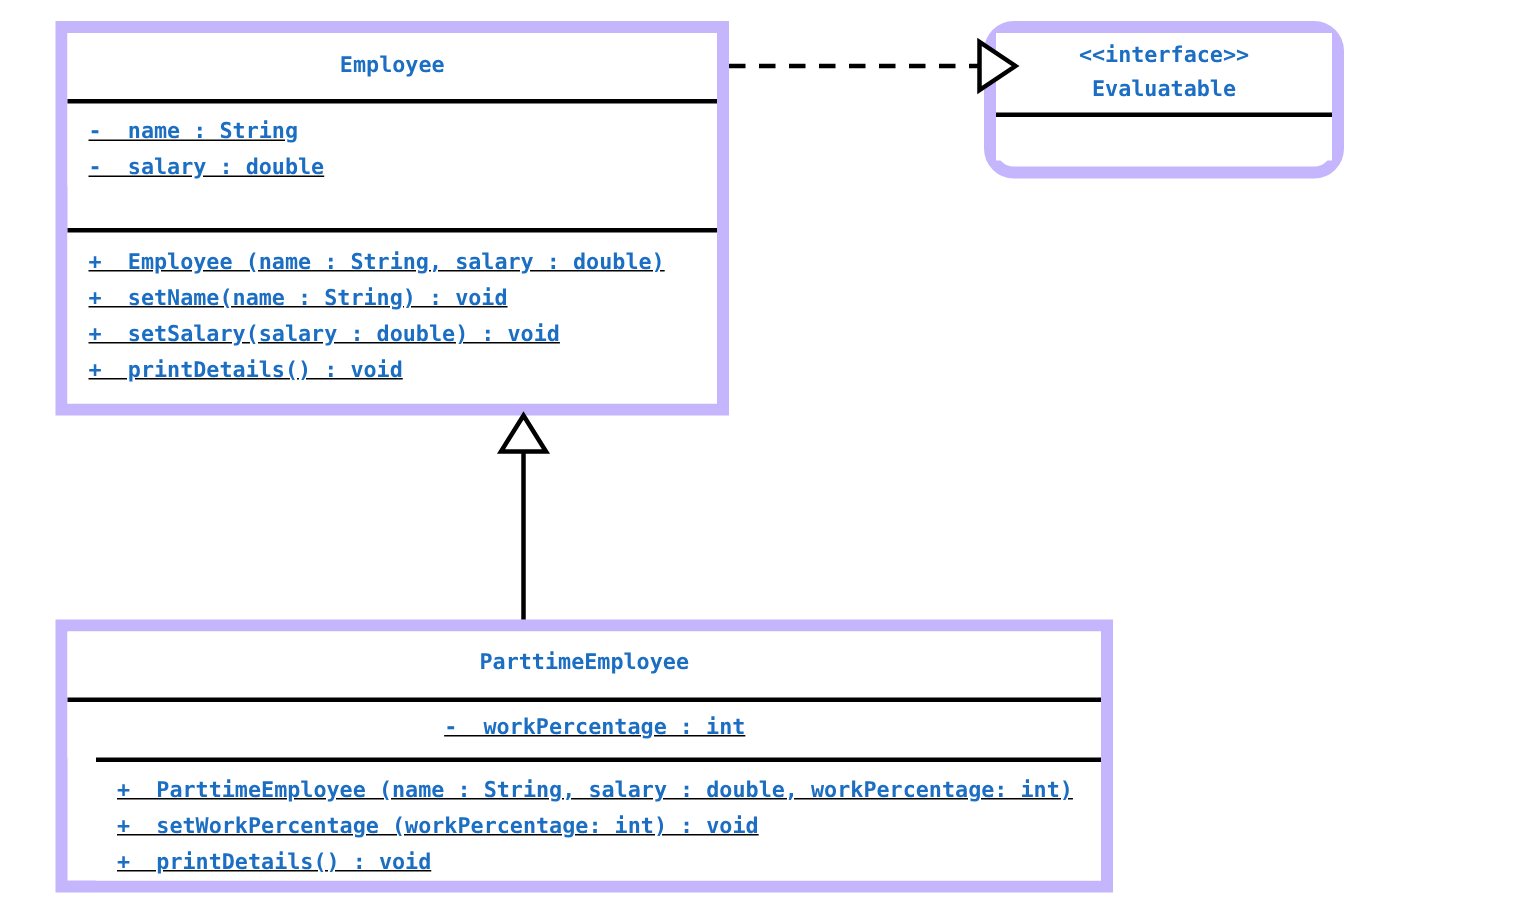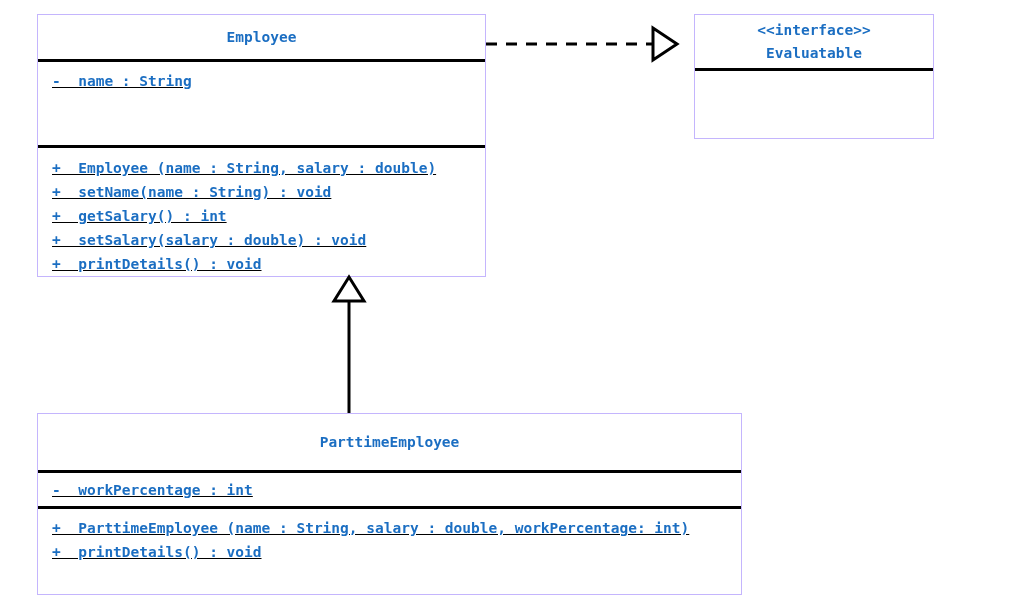--- a/index.html
+++ b/index.html
@@ -17,21 +17,21 @@
     height: 609px;
     background: #ffffff;
     overflow: hidden;
   }
 
   
   .uml-class {
     position: absolute;
     box-sizing: border-box;
     background: #ffffff;
-    border: 1px solid #c4b5fd;
+    border: 8px solid #c4b5fd;
     display: flex;
     flex-direction: column;
   }
   .compartment {
     box-sizing: border-box;
     background: #ffffff;
   }
   .compartment + .compartment {
     border-top: 3px solid #000000;
     text-decoration: underline;
@@ -70,38 +70,39 @@
     left: 37px;
     top: 14px;
     width: 449px;
     height: 263px;
   }
   #employee-class .name-comp   { height: 44px; }
   #employee-class .attr-comp   { height: 58px; padding-top: 7px; }
   #employee-class .method-comp { flex: 1 1 auto; padding-top: 8px; margin-top: 28px; }
 
   #evaluatable-interface {
-    left: 694px;
+    left: 656px;
     top: 14px;
     width: 240px;
-    height: 125px;
+    height: 105px;
+    border-radius: 20px;
   }
   #evaluatable-interface .name-comp   { height: 53px; }
   #evaluatable-interface .attr-comp   { height: 32px; }
   #evaluatable-interface .method-comp { flex: 1 1 auto; padding-top: 5px; }
 
   #parttime-class {
     left: 37px;
     top: 413px;
     width: 705px;
     height: 182px;
   }
   #parttime-class .name-comp   { height: 56px; }
-  #parttime-class .attr-comp   { height: 36px; padding-top: 5px; }
-  #parttime-class .method-comp { flex: 1 1 auto; padding-top: 7px; }
+  #parttime-class .attr-comp   { height: 49px; padding-top: 5px; text-align: center; }
+  #parttime-class .method-comp { flex: 1 1 auto; padding-top: 7px; margin-left: 19px; }
 
   
   .connector-layer {
     position: absolute;
     left: 0;
     top: 0;
     width: 1024px;
     height: 609px;
     pointer-events: none;
   }
@@ -110,25 +111,25 @@
 <body>
 
 <div id="canvas">
 
   <div class="uml-class" id="employee-class">
     <div class="compartment name-comp">
       <div class="class-title">Employee</div>
     </div>
     <div class="compartment attr-comp">
       <div class="member">-  name : String</div>
+      <div class="member">-  salary : double</div>
     </div>
     <div class="compartment method-comp">
       <div class="member">+  Employee (name : String, salary : double)</div>
       <div class="member">+  setName(name : String) : void</div>
-      <div class="member">+  getSalary() : int</div>
       <div class="member">+  setSalary(salary : double) : void</div>
       <div class="member">+  printDetails() : void</div>
     </div>
   </div>
 
   <div class="uml-class" id="evaluatable-interface">
     <div class="compartment name-comp">
       <div class="class-stereotype">&lt;&lt;interface&gt;&gt;</div>
       <div class="class-title">Evaluatable</div>
     </div>
@@ -137,20 +138,21 @@
 
   <div class="uml-class" id="parttime-class">
     <div class="compartment name-comp">
       <div class="class-title">ParttimeEmployee</div>
     </div>
     <div class="compartment attr-comp">
       <div class="member">-  workPercentage : int</div>
     </div>
     <div class="compartment method-comp">
       <div class="member">+  ParttimeEmployee (name : String, salary : double, workPercentage: int)</div>
+      <div class="member">+  setWorkPercentage (workPercentage: int) : void</div>
       <div class="member">+  printDetails() : void</div>
     </div>
   </div>
 
   <svg class="connector-layer" viewBox="0 0 1024 609">
 
     <g>
       <line x1="486" y1="44" x2="652" y2="44" stroke="#000000" stroke-width="3" stroke-dasharray="11,9"></line>
       <polygon points="653,28 653,60 677,44" fill="#ffffff" stroke="#000000" stroke-width="3" stroke-linejoin="miter"></polygon>
     </g>

